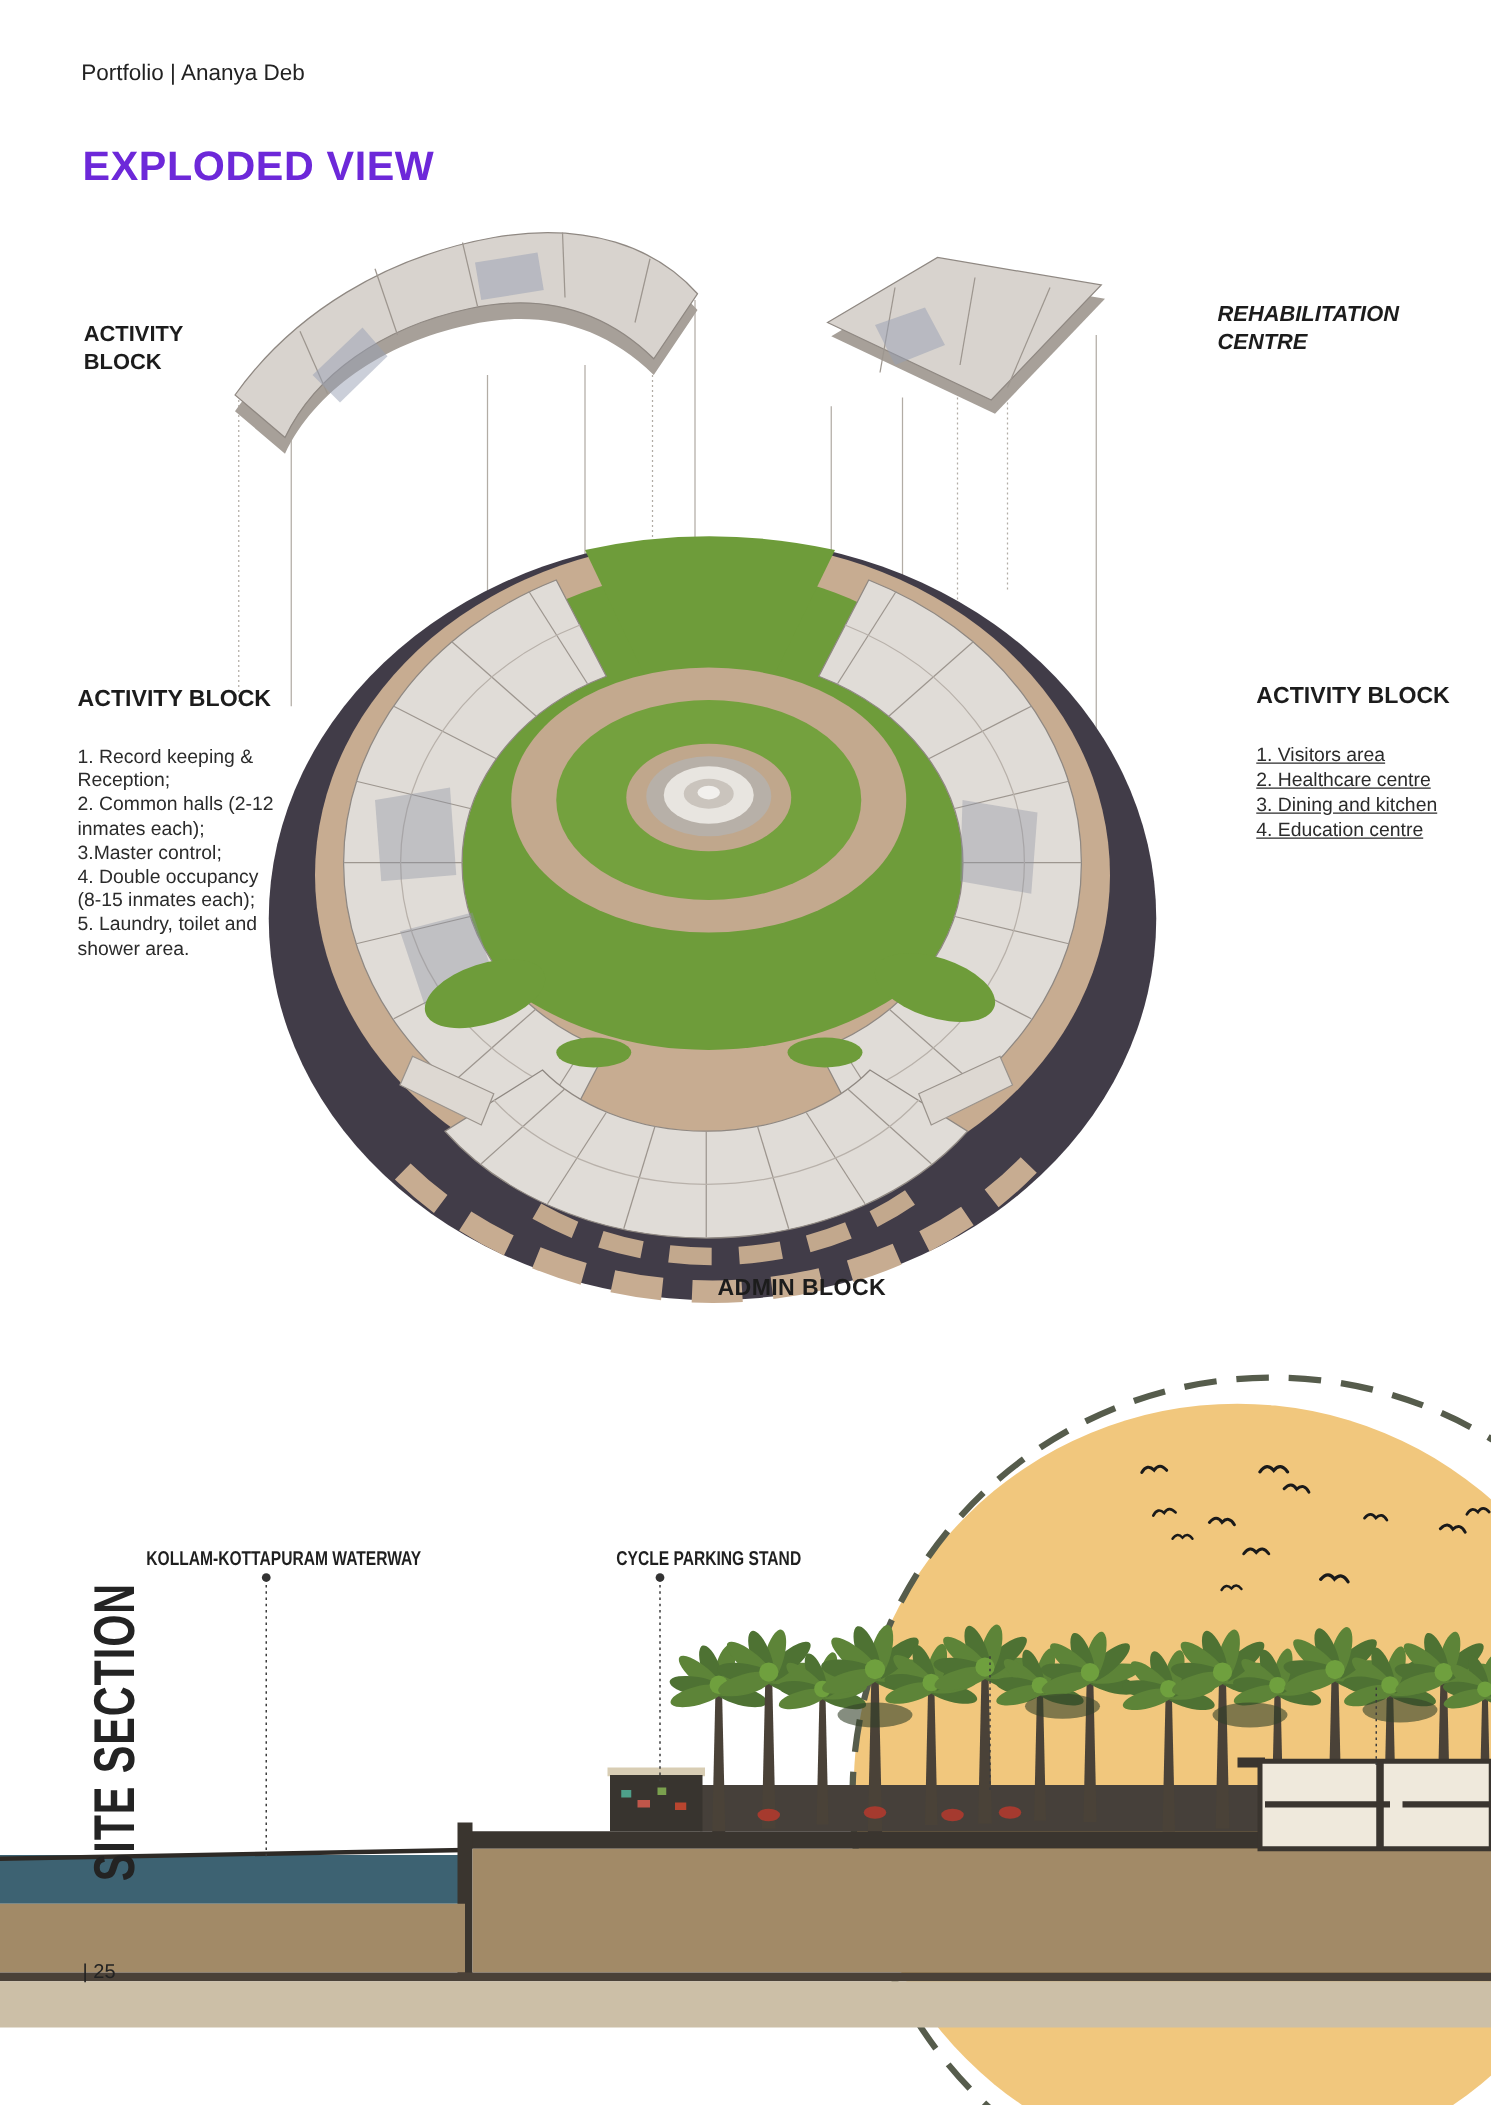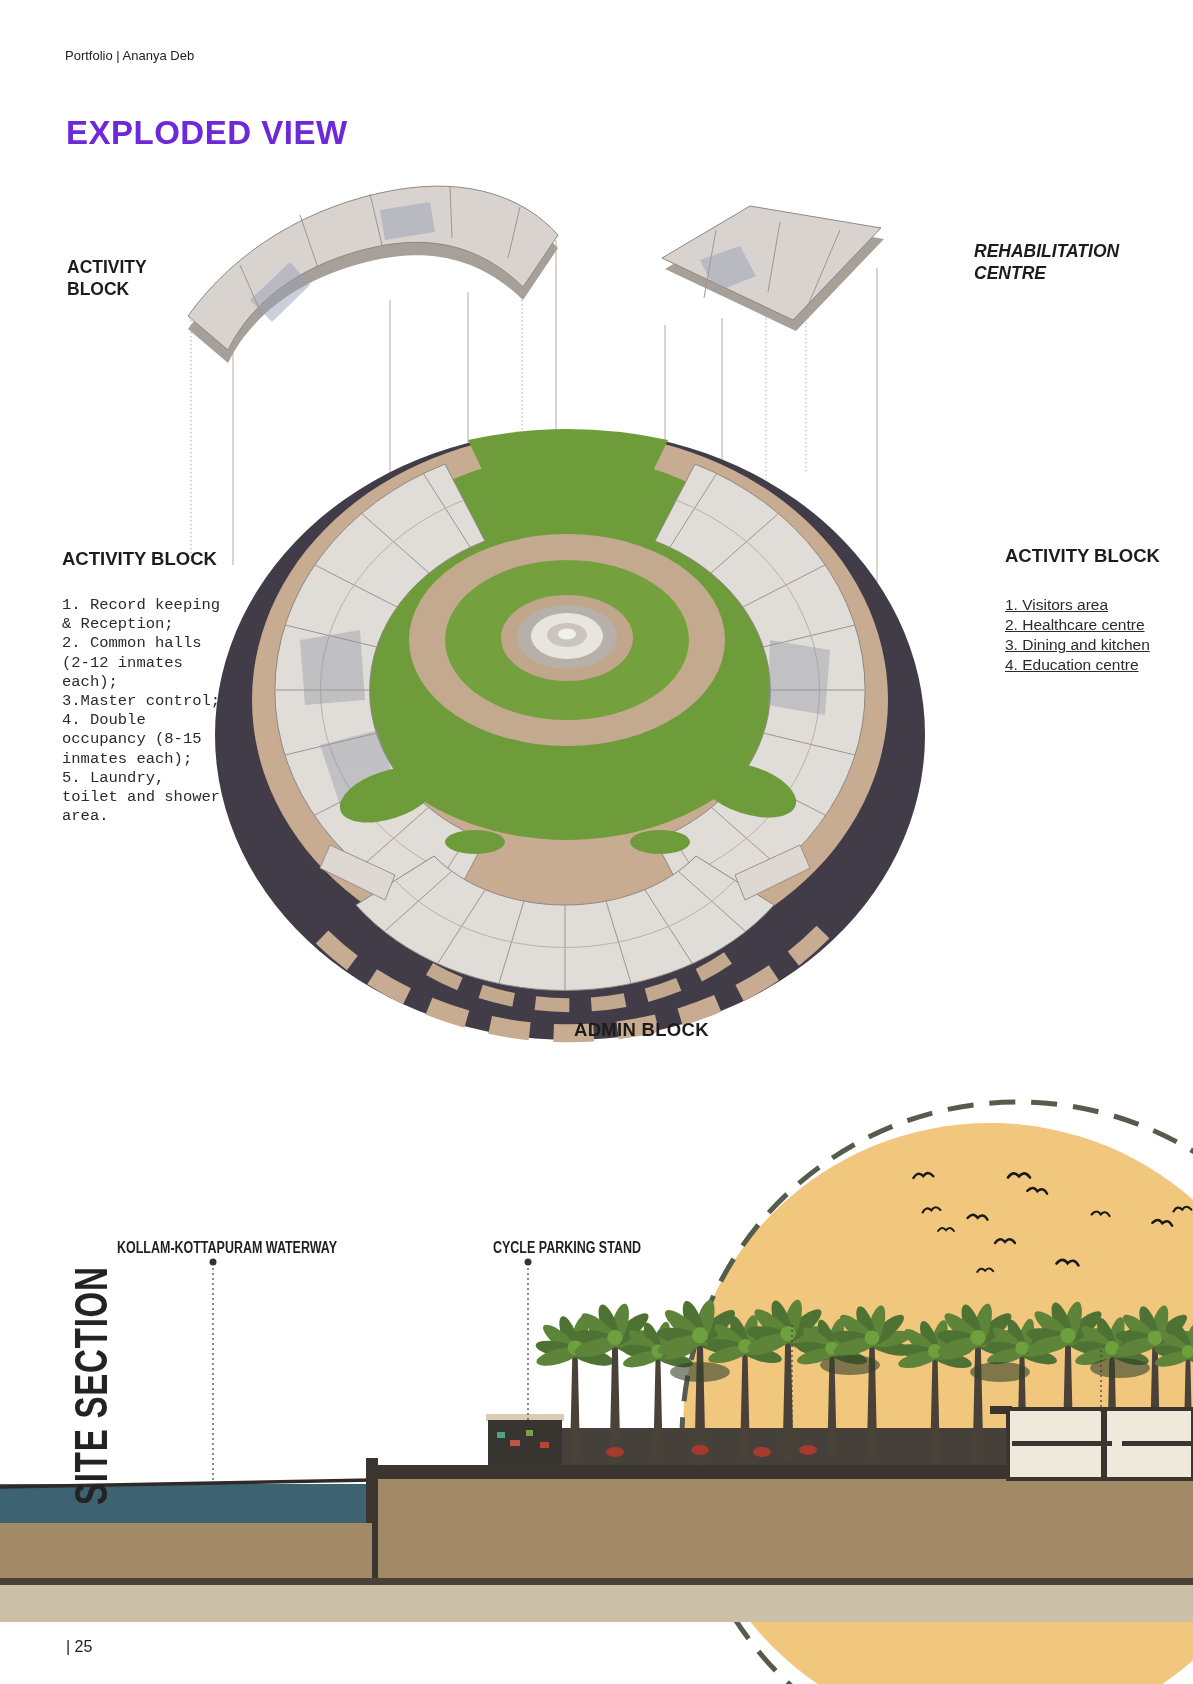--- a/index.html
+++ b/index.html
@@ -1,21 +1,21 @@
 <!DOCTYPE html>
 <html style="--ex_shadow: #413c48; --ex_ring: #c7ac91; --ex_lawn: #6e9c3a; --ex_walls: #e0dcd7; --ex_plate: #d8d3ce; --sun: #f1c77d; --dash: #565c4c; --water: #3d6272; --earth: #a28a67; --base: #ccbfa7; --line: #4a4138; --foliage_dark: #4e7233; --foliage_mid: #5d8438; --foliage_light: #6fa03e; --trunk: #4a4238; --building_fill: #efe9dc; --frame: #3a352f;"><head>
 <meta charset="utf-8">
 <style>
   html,body{margin:0;padding:0;background:#ffffff;}
   .page{
     position:relative;width:1193px;height:1684px;background:#ffffff;
     overflow:hidden;font-family:"Liberation Sans",sans-serif;color:#1d1d1d;
   }
   .abs{position:absolute;}
-  .hdr{font-size:13px;color:#222;}
+  .hdr{font-size:18px;color:#222;}
   .title{font-size:33px;font-weight:bold;letter-spacing:.5px;color:#6d28d9;}
   .blklabel{font-size:17.5px;font-weight:bold;line-height:22px;color:#1c1c1c;}
   .panel-h{font-size:18.5px;font-weight:bold;color:#1c1c1c;}
   .panel-list{font-size:15.5px;line-height:19.2px;color:#2b2b2b;margin:0;padding:0;list-style:none;}
   .panel-list.wide li{line-height:20px;text-decoration:underline;}
   .adminlbl{font-size:18.5px;font-weight:bold;letter-spacing:.3px;color:#1c1c1c;}
   .sec-title span{display:inline-block;font-size:46px;font-weight:bold;letter-spacing:1px;
     white-space:nowrap;transform-origin:0 0;transform:rotate(-90deg) scaleX(.72);color:#232323;}
   .cond{font-size:16px;font-weight:bold;white-space:nowrap;transform-origin:0 50%;
     transform:scaleX(.78);color:#1f1f1f;}
@@ -271,21 +271,21 @@
   <div class="abs hdr" style="left:65px;top:48px;">Portfolio | Ananya Deb</div>
 
   <div class="abs title" style="left:66px;top:114px;">EXPLODED VIEW</div>
 
   <div class="abs blklabel" style="left:67px;top:256px;width:120px;">ACTIVITY BLOCK</div>
 
   <div class="abs blklabel" style="left:974px;top:240px;width:175px;font-style:italic;">REHABILITATION CENTRE</div>
 
   <div class="abs" style="left:62px;top:548px;width:165px;">
     <div class="panel-h">ACTIVITY BLOCK</div>
-    <ul class="panel-list" style="margin-top:26px;font-family:Liberation Mono, monospace;">
+    <ul class="panel-list" style="margin-top:26px;">
       <li>1. Record keeping &amp; Reception;</li>
       <li>2. Common halls (2-12 inmates each);</li>
       <li>3.Master control;</li>
       <li>4. Double occupancy (8-15 inmates each);</li>
       <li>5. Laundry, toilet and shower area.</li>
     </ul>
   </div>
 
   <div class="abs" style="left:1005px;top:545px;width:170px;">
     <div class="panel-h">ACTIVITY BLOCK</div>
@@ -300,15 +300,15 @@
   <div class="abs adminlbl" style="left:530px;top:1019px;margin-left:44px;">ADMIN BLOCK</div>
 
   <div class="abs sec-title" style="left:64px;top:1505px;">
     <span>SITE SECTION</span>
   </div>
 
   <div class="abs cond" style="left:117px;top:1239px;">KOLLAM-KOTTAPURAM WATERWAY</div>
 
   <div class="abs cond" style="left:493px;top:1239px;">CYCLE PARKING STAND</div>
 
-  <div class="abs pgnum" style="left:66px;top:1638px;">| 25</div>
+  <div class="abs pgnum" style="left:66px;top:1569px;">| 25</div>
 
 </div>
 
 </body></html>

